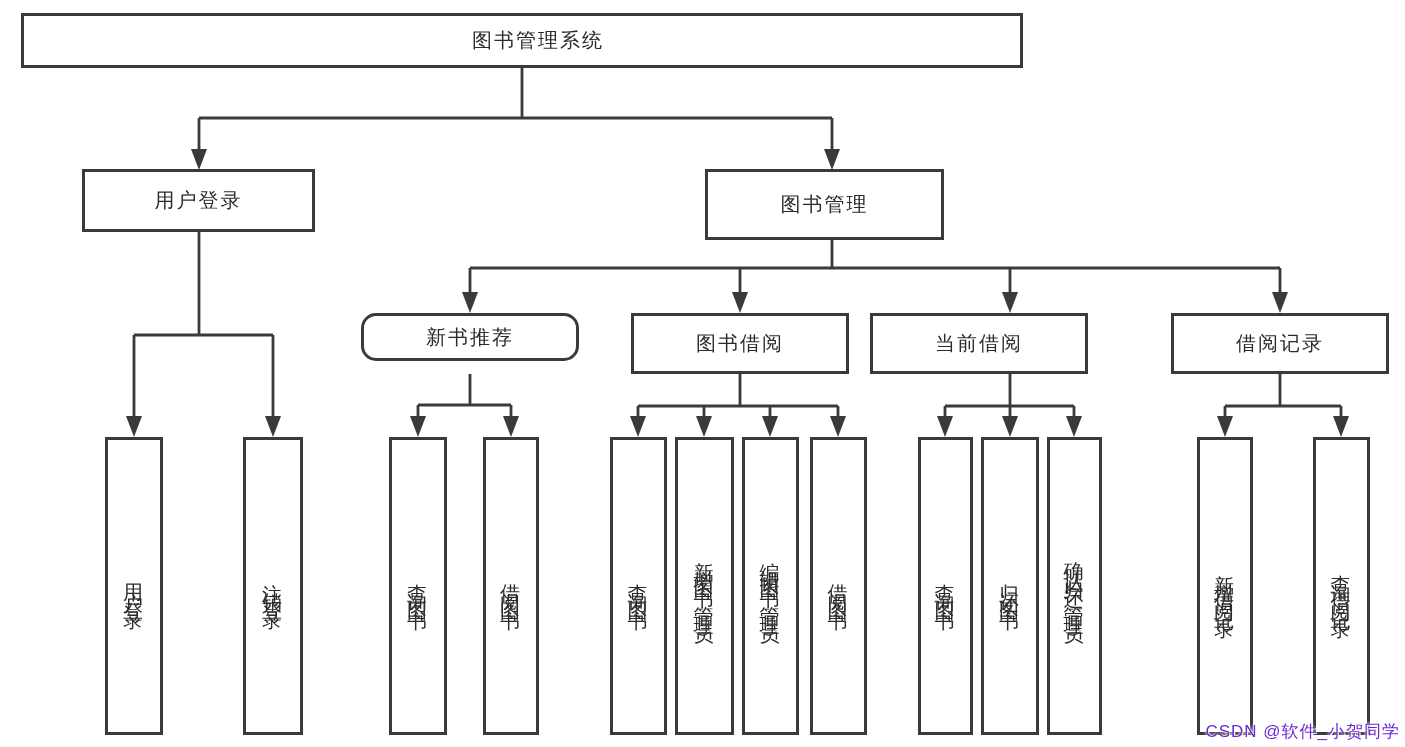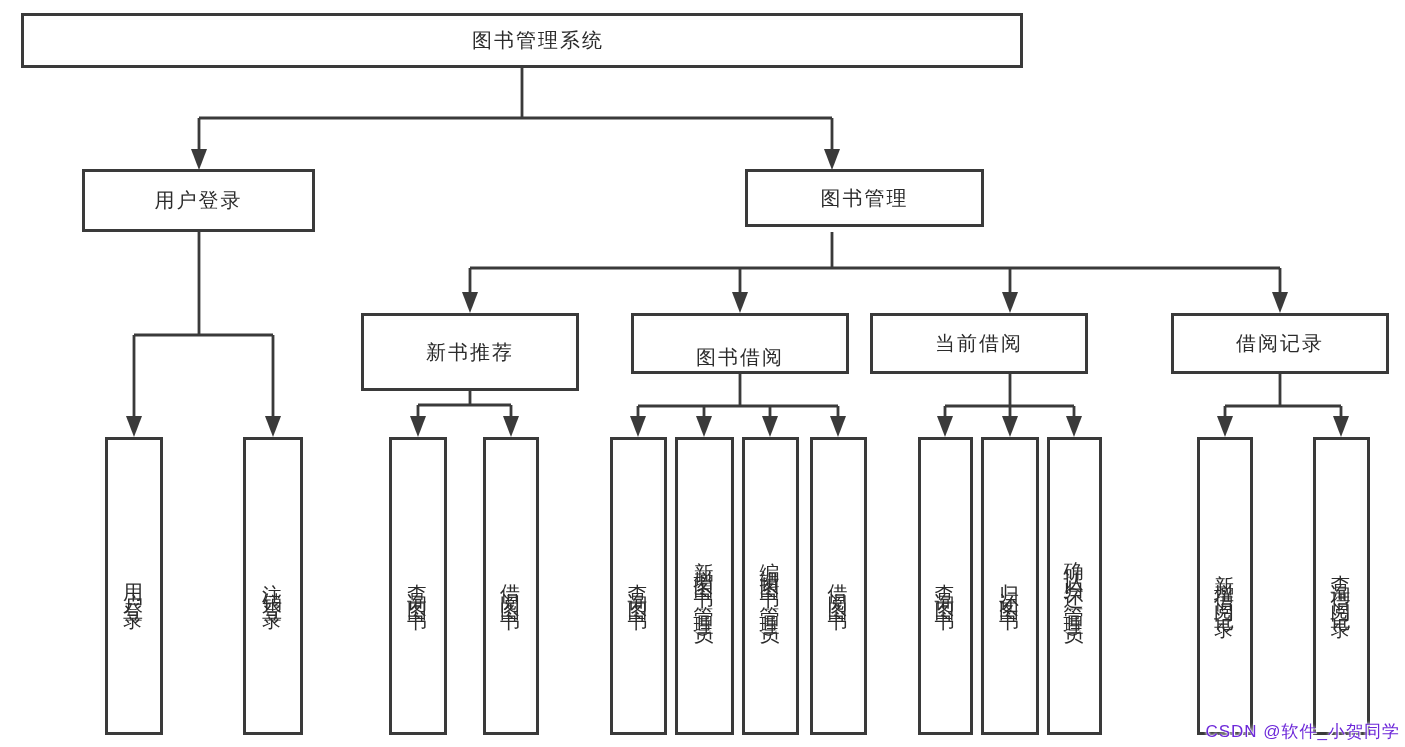--- a/index.html
+++ b/index.html
@@ -91,28 +91,28 @@
     </g>
   </svg>
 
   <div class="node" style="left:21px; top:13px; width:1002px; height:55px;padding-left:32px;">
     <span class="label">图书管理系统</span>
   </div>
 
   <div class="node" style="left:82px; top:169px; width:233px; height:63px;">
     <span class="label">用户登录</span>
   </div>
-  <div class="node" style="left:745px; top:169px; width:239px; height:58px;">
+  <div class="node" style="left:705px; top:169px; width:239px; height:71px;">
     <span class="label">图书管理</span>
   </div>
 
-  <div class="node" style="left:361px; top:313px; width:218px; height:78px;">
+  <div class="node" style="left:361px; top:313px; width:218px; height:48px;border-radius:15px;">
     <span class="label">新书推荐</span>
   </div>
-  <div class="node" style="left:631px; top:313px; width:218px; height:61px;align-items:flex-end;">
+  <div class="node" style="left:631px; top:313px; width:218px; height:61px;">
     <span class="label">图书借阅</span>
   </div>
   <div class="node" style="left:870px; top:313px; width:218px; height:61px;">
     <span class="label">当前借阅</span>
   </div>
   <div class="node" style="left:1171px; top:313px; width:218px; height:61px;">
     <span class="label">借阅记录</span>
   </div>
 
   <div class="node vbox" style="left:105px; top:437px; width:58px; height:298px;">

